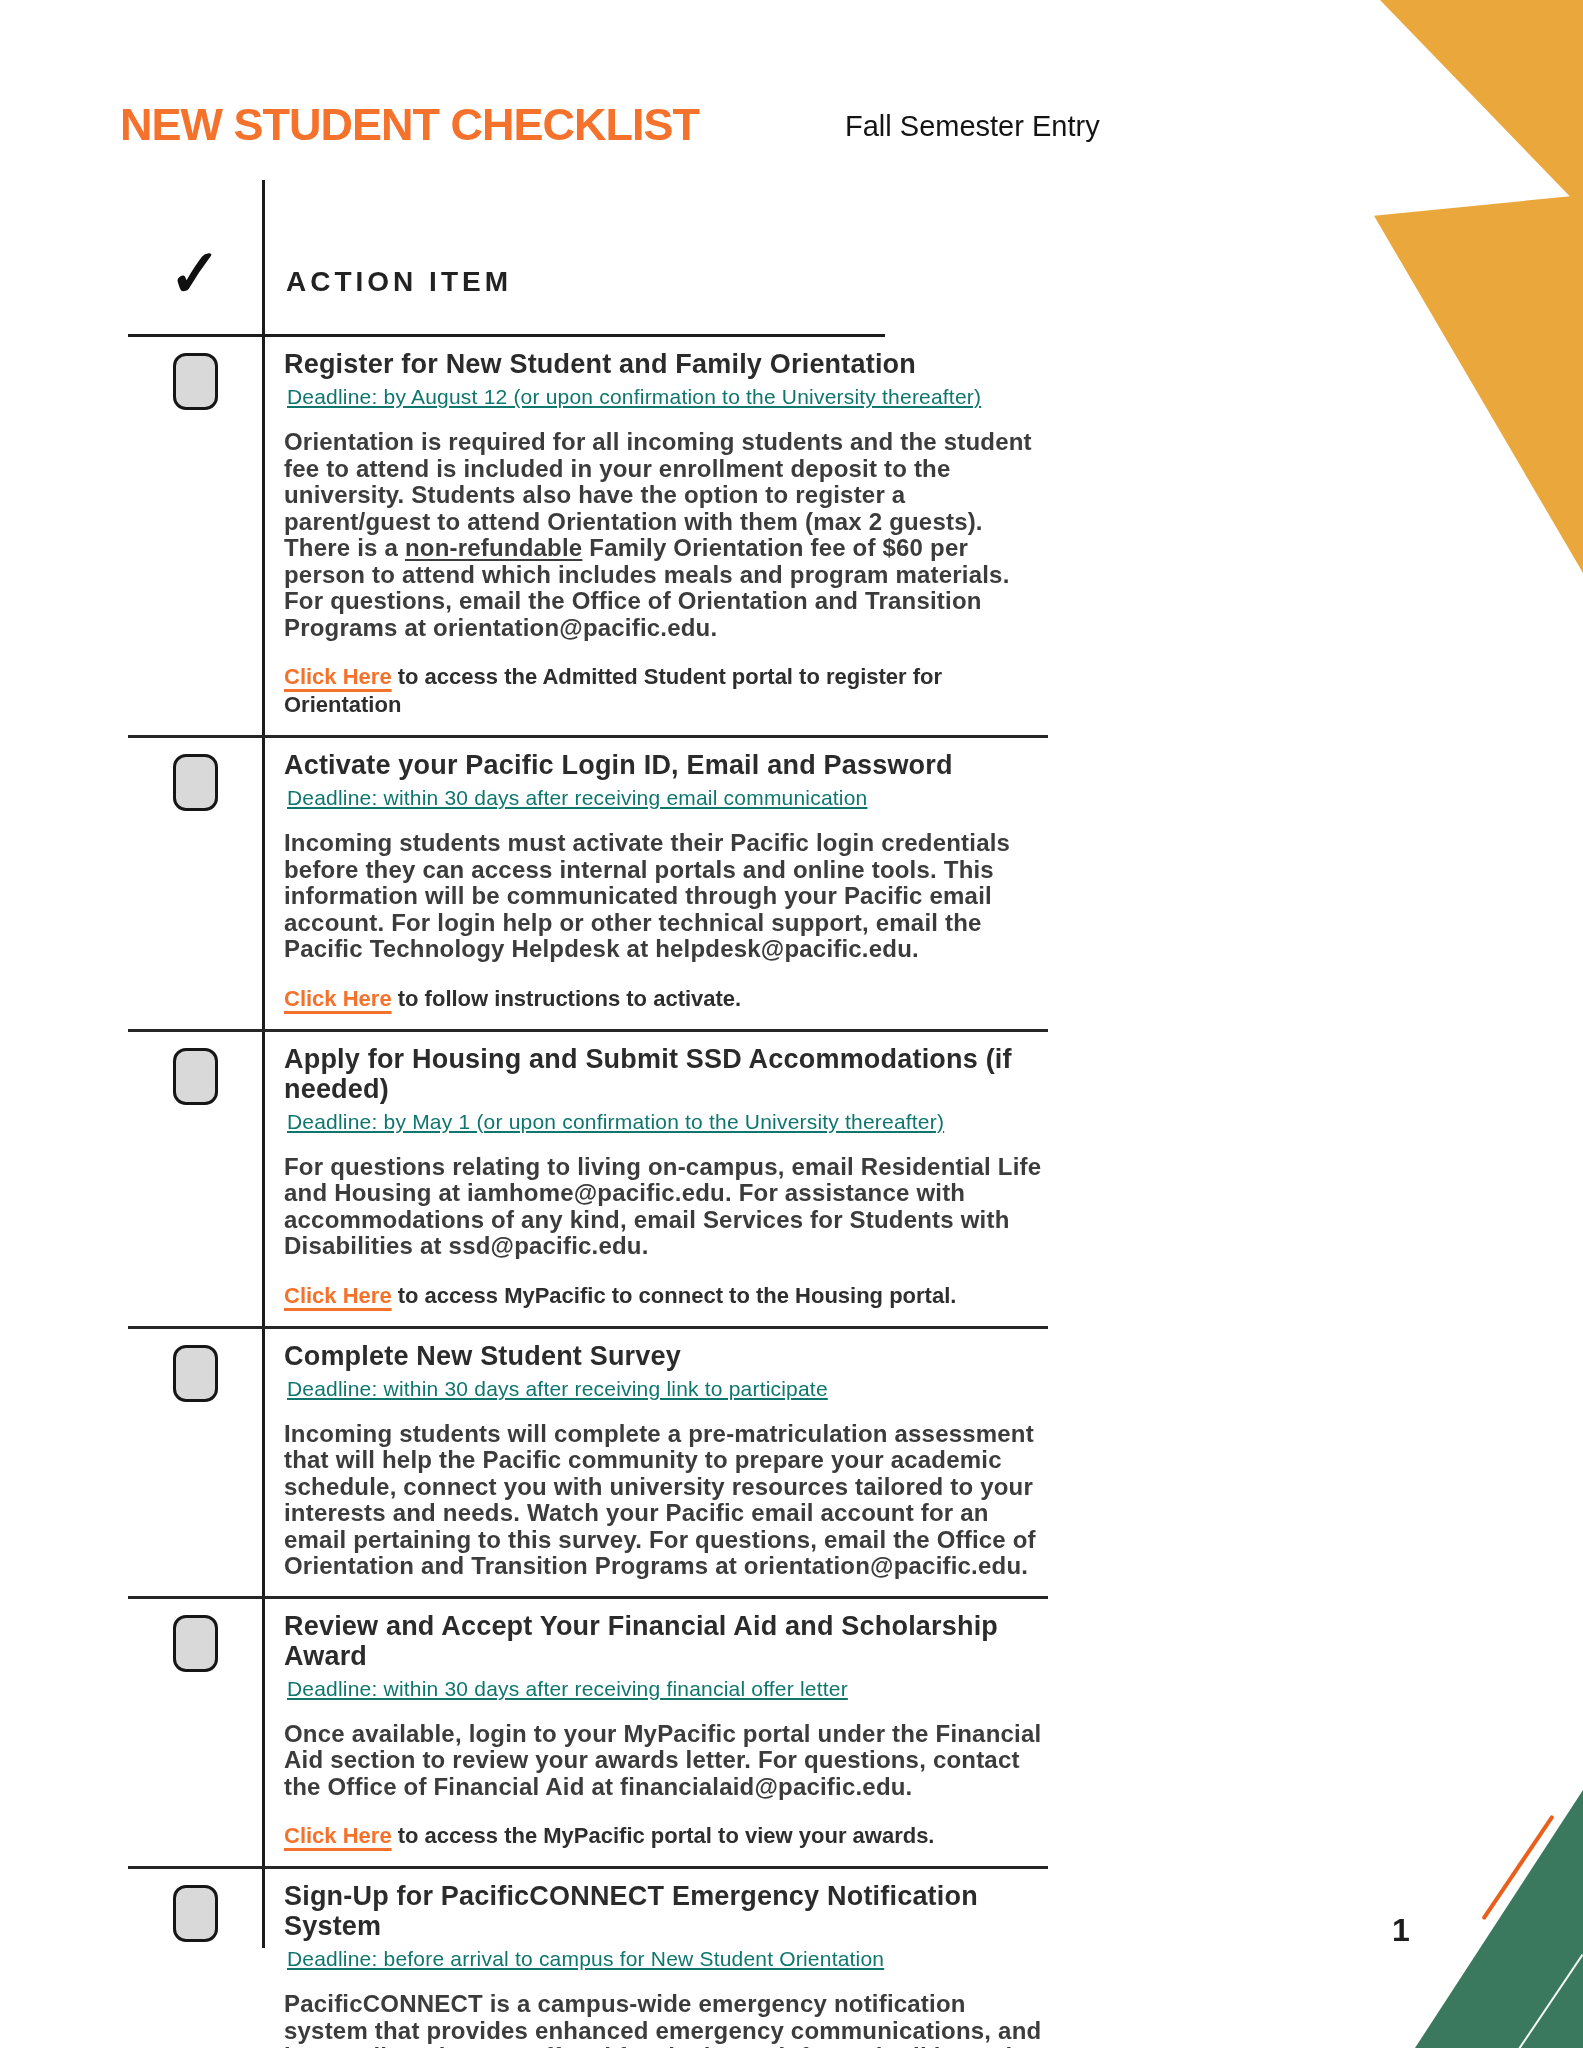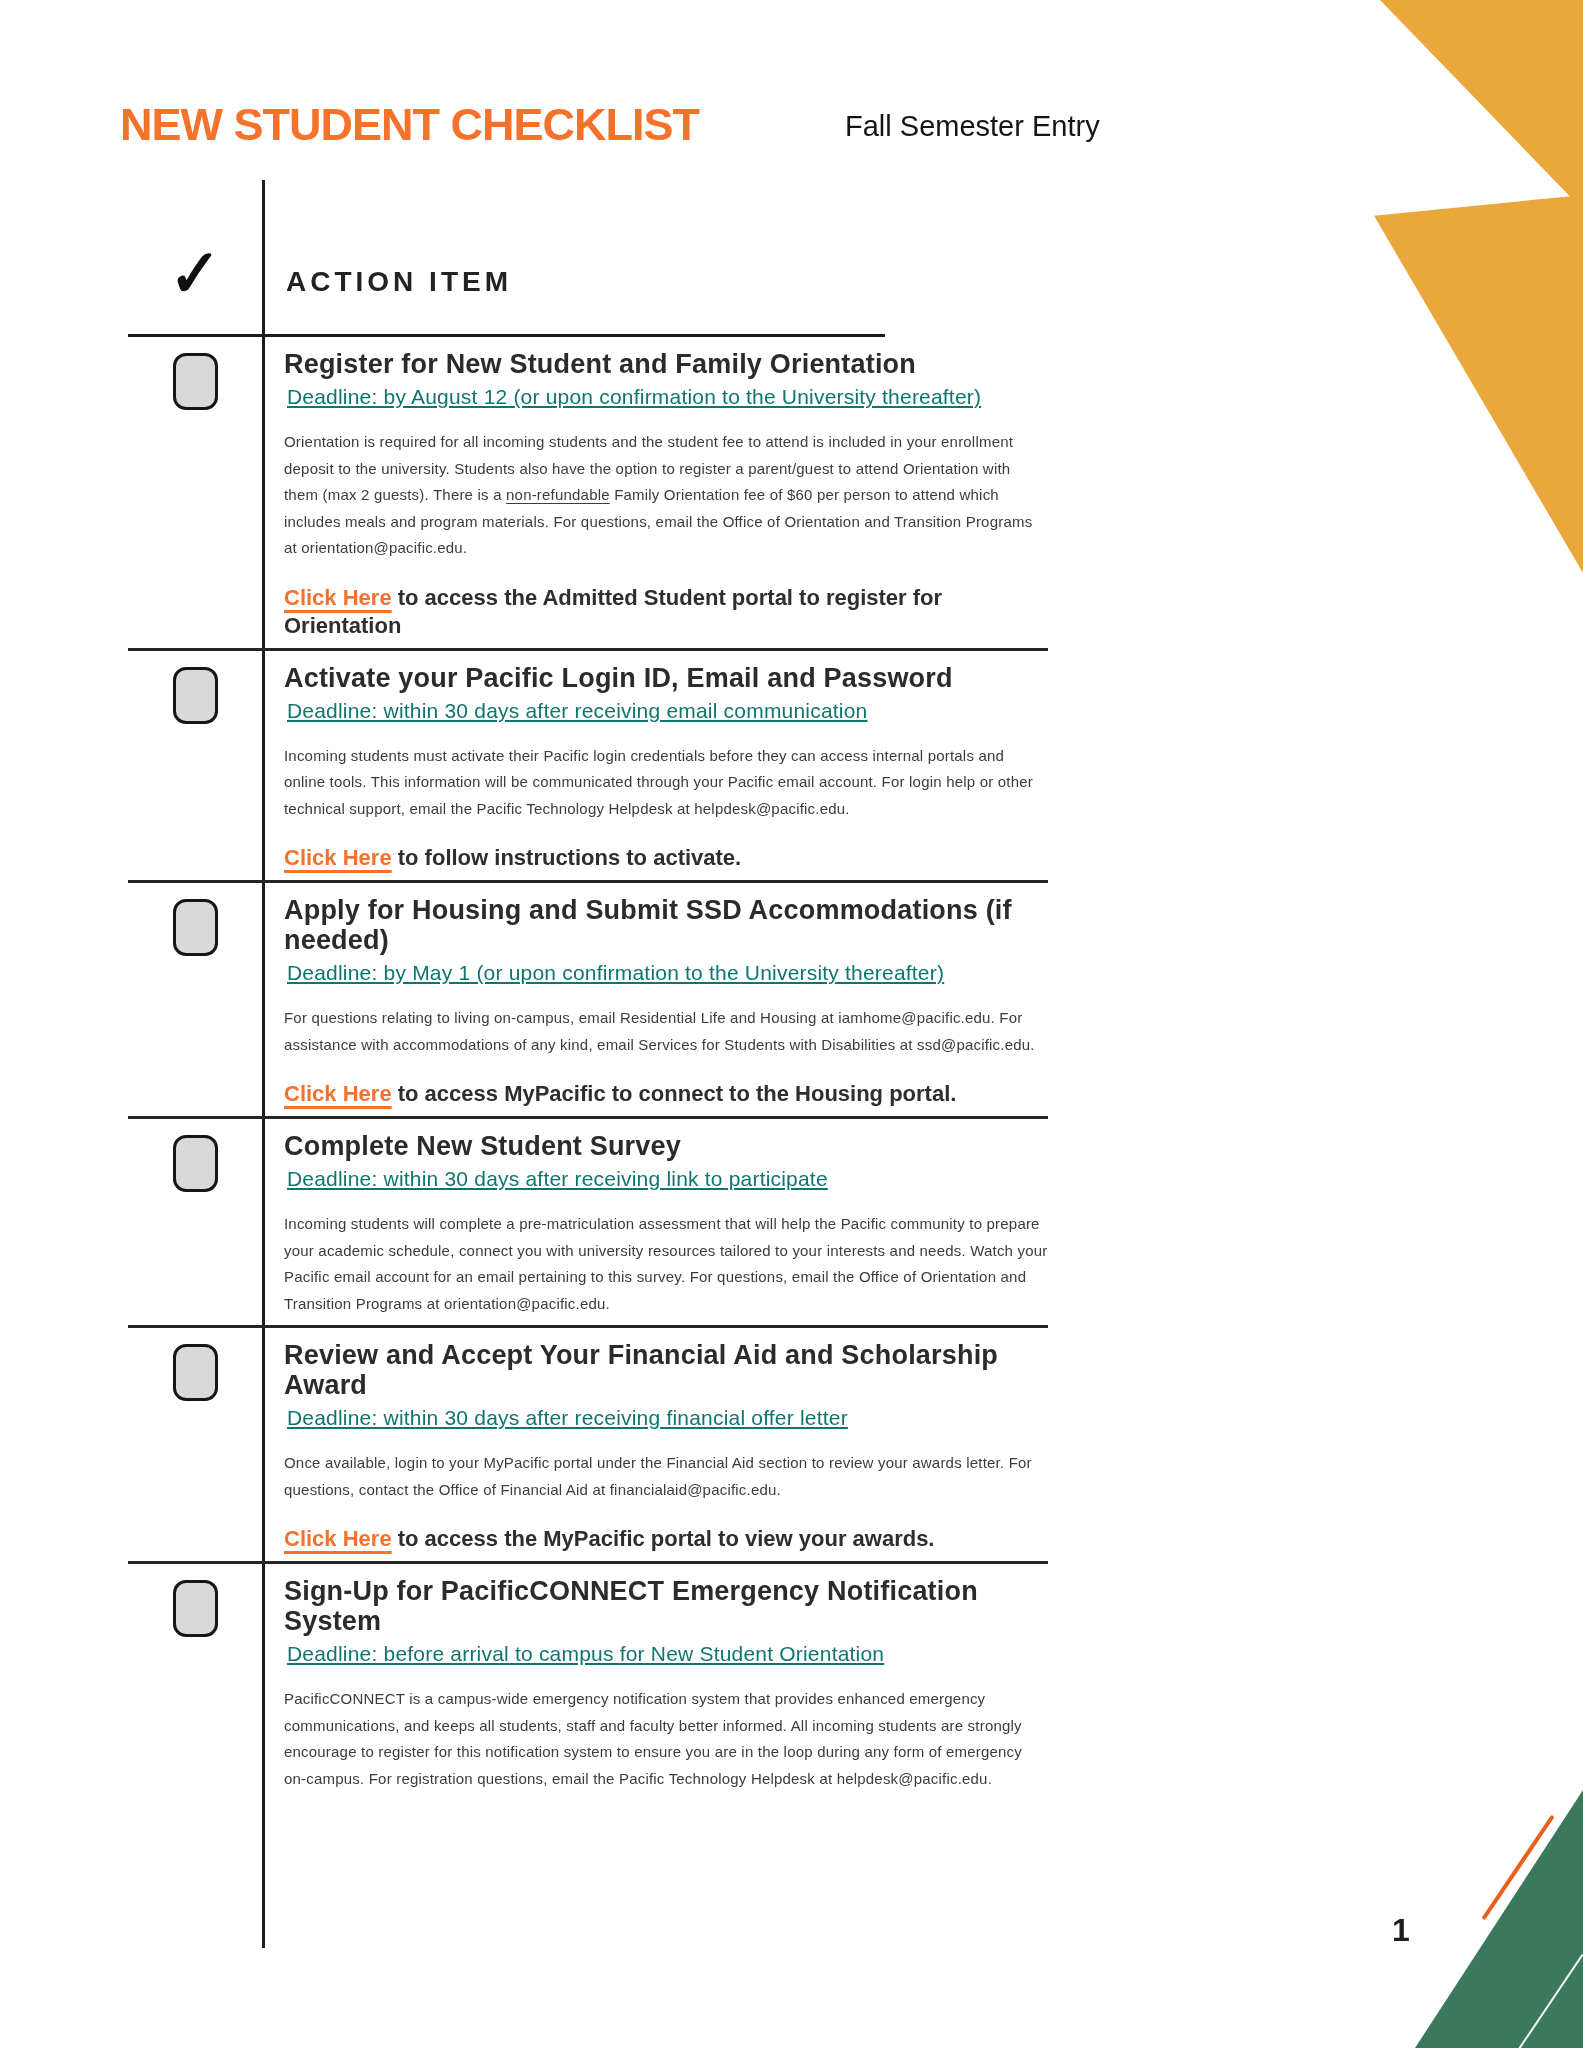--- a/index.html
+++ b/index.html
@@ -72,32 +72,33 @@
   .header-underline { width:757px; height:0; border-bottom:3.5px solid #1c1c1c; margin-top:30px; }
 
   .row { display:flex; }
   .row.sep { border-top:3px solid #262626; }
   .row .col-check { padding-top:16px; }
   .checkbox {
     display:block; width:45px; height:57px;
     background:#d9d9d9; border:3.5px solid #161616; border-radius:13px;
     box-sizing:border-box; cursor:pointer;
   }
-  .col-content { flex:1; padding:12px 0 8px 22px; max-width:832px; }
+  .col-content { flex:1; padding:12px 0 16px 22px; max-width:832px; }
   .heading {
     margin:0; font-size:27px; line-height:30px; font-weight:bold; color:#2b2b2b;
     letter-spacing:0.2px;
   }
   .deadline {
     margin-top:4px; font-size:21px; line-height:28px; color:#0f766e;
     padding-left:3px; letter-spacing:0.2px;text-decoration:underline;
   }
   .body {
-    margin:18px 0 0 0; font-size:15px; line-height:26.5px; color:#3c3c3c;
+    margin:18px 0 0 0; font-size:24px; line-height:26.5px; color:#3c3c3c;
     letter-spacing:0.2px;
+    font-weight:bold;
   }
   .body .u { text-decoration:underline; text-underline-offset:3px; }
   .linkline { margin-top:22px; font-size:22px; line-height:28px; font-weight:bold; color:#2e2e2e; }
   .click-here {
     color:#F4722B; cursor:pointer;
     text-decoration:underline; text-decoration-thickness:2.5px; text-underline-offset:5px;
   }
 </style>
 </head>
 <body>

